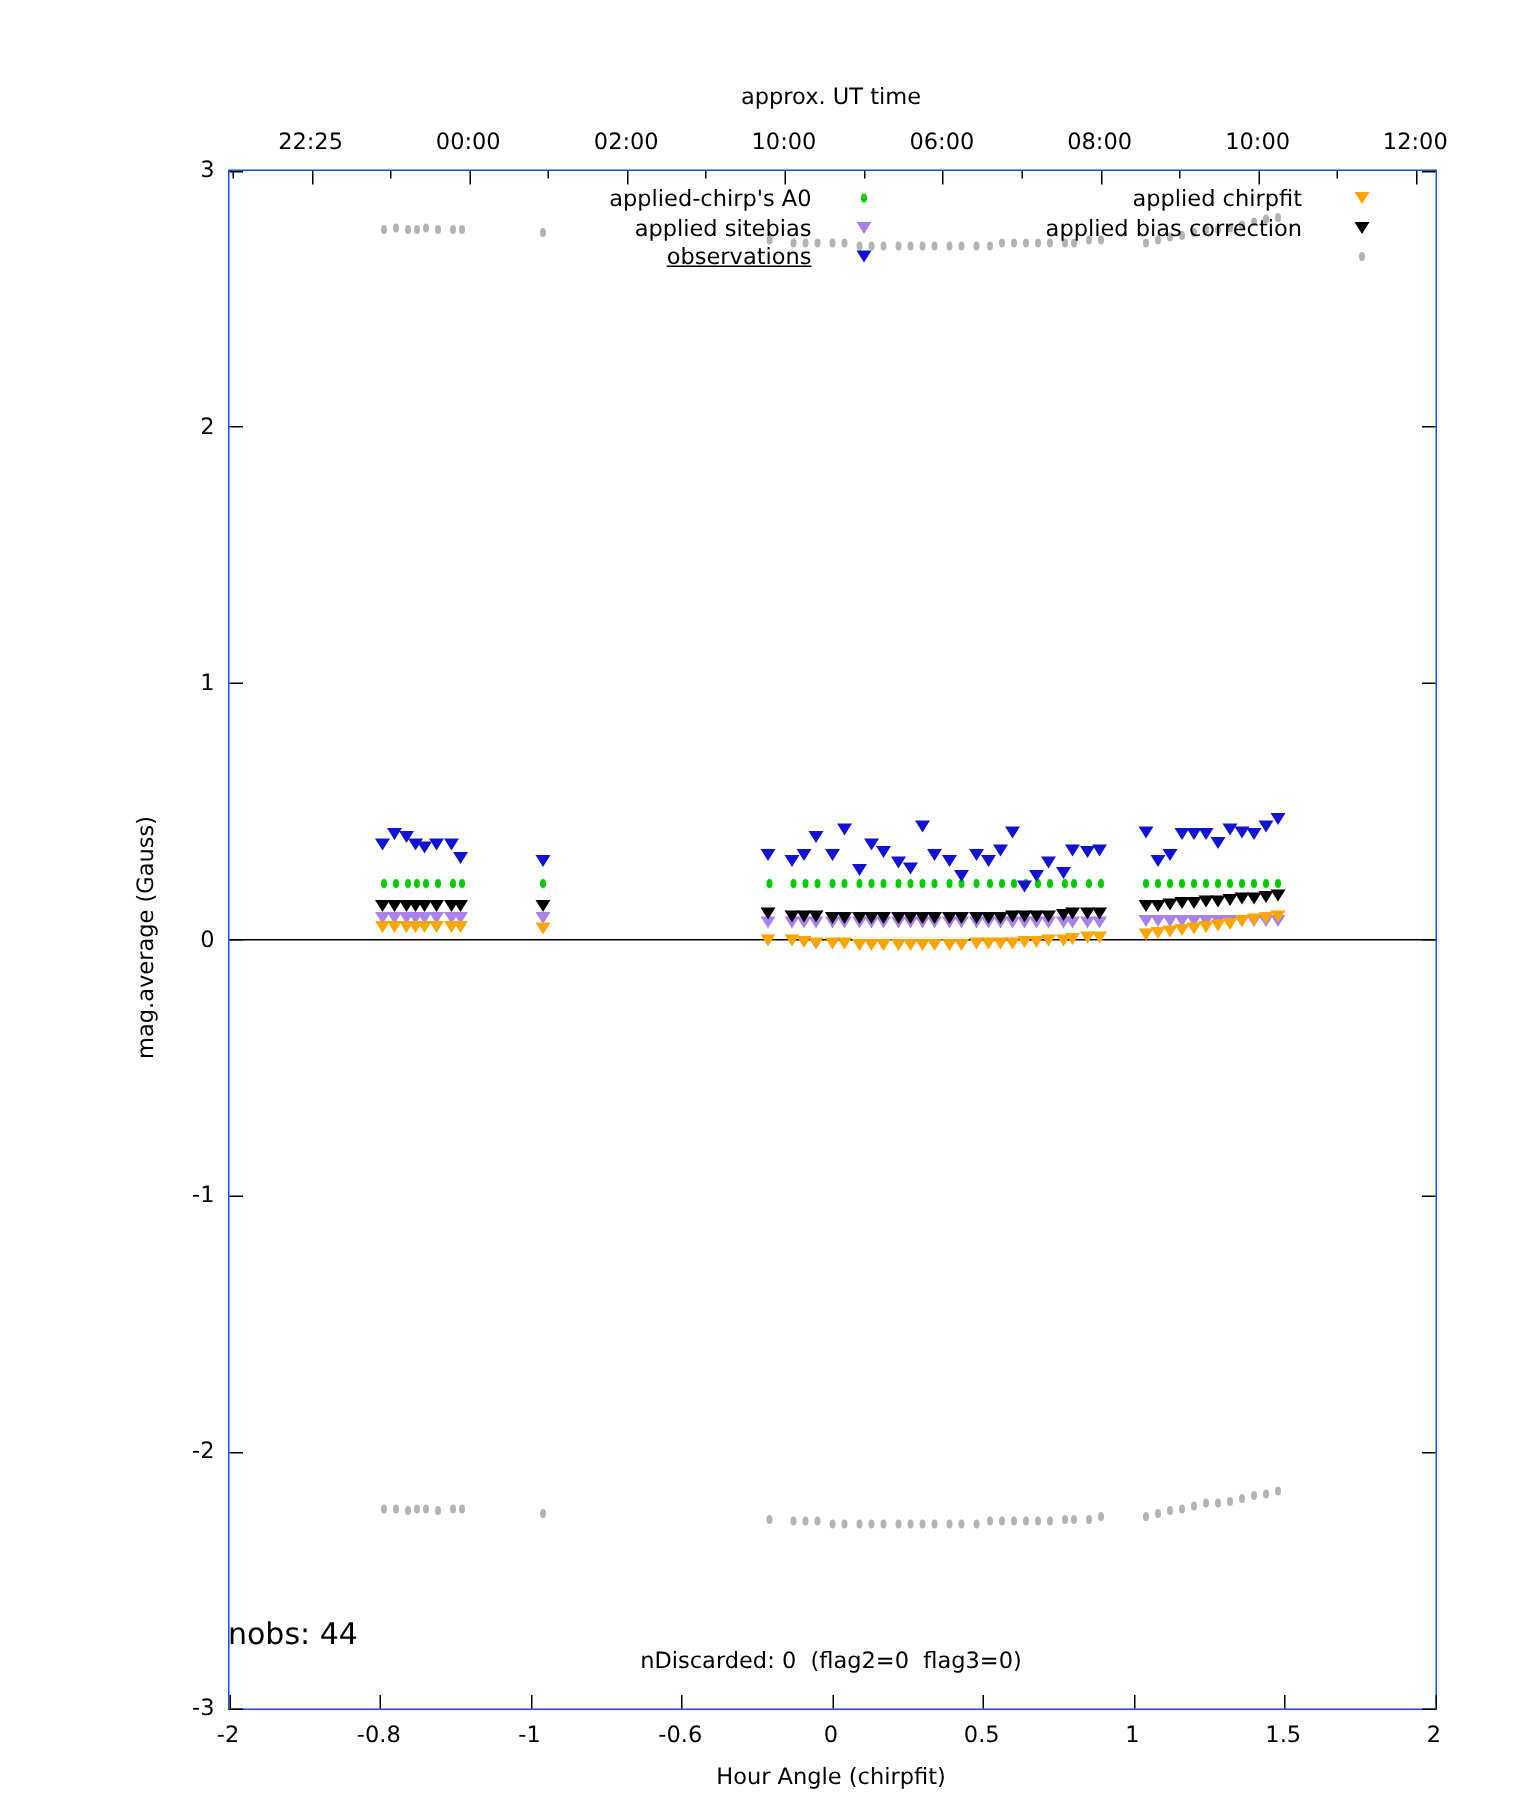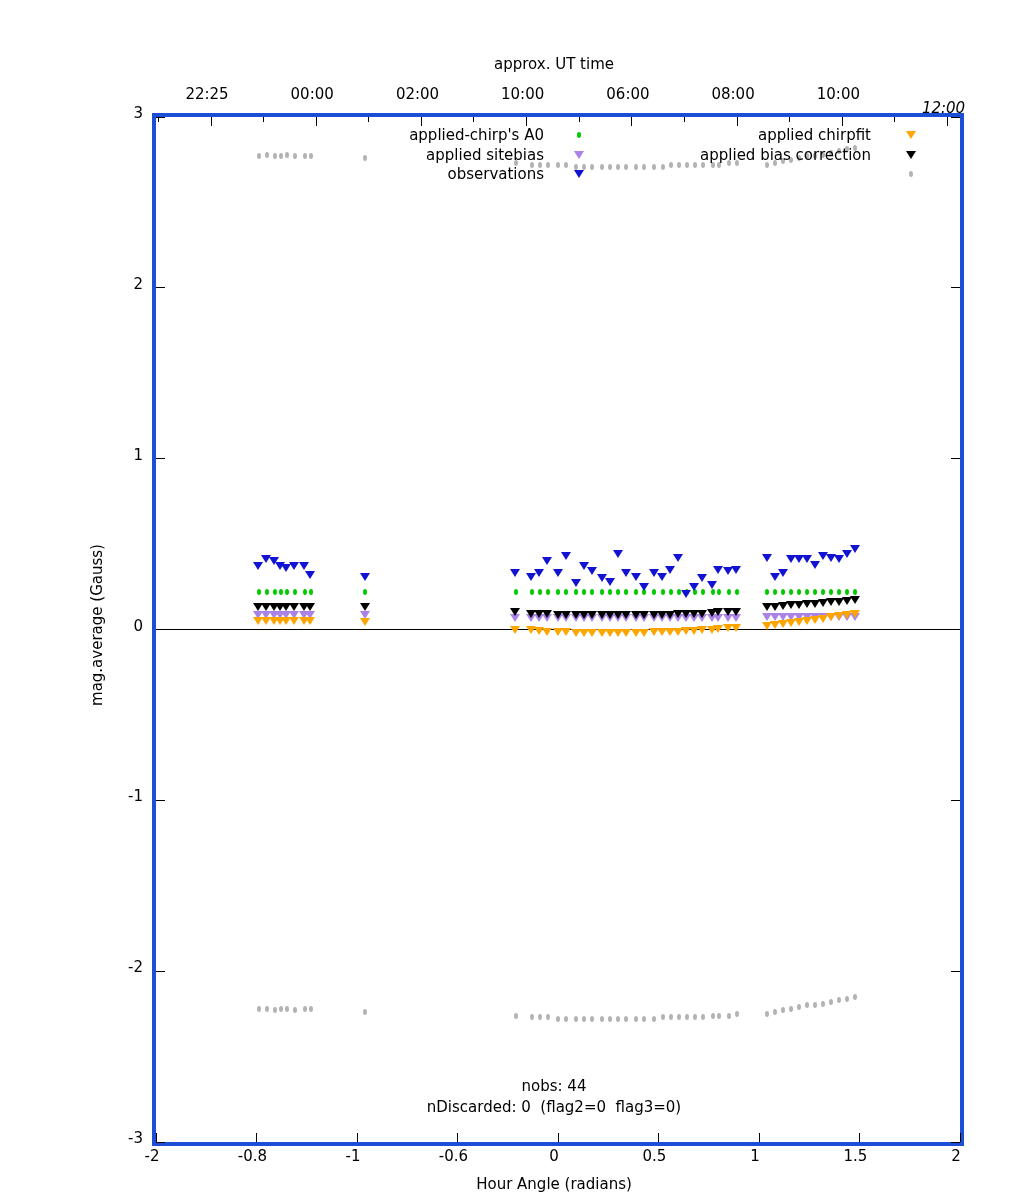--- a/index.html
+++ b/index.html
@@ -2,40 +2,40 @@
 <html><head>
 <meta charset="utf-8">
 <style>
   html,body{margin:0;padding:0;background:#fff;}
   #stage{position:relative;width:1024px;height:1200px;background:#fff;
          font-family:"DejaVu Sans",sans-serif;color:#000;overflow:hidden;}
   .title{position:absolute;left:152px;top:10px;width:804px;text-align:center;
          font-size:20px;white-space:pre;}
   .subtitle{position:absolute;left:152px;top:55px;width:804px;text-align:center;font-size:15px;}
   #plot{position:absolute;left:152px;top:113px;width:804px;height:1025px;
-        border:4px solid #1d4ed8;box-sizing:content-box;}
+        border:1px solid #1d4ed8;box-sizing:content-box;}
   .zero-line{position:absolute;left:0;width:804px;height:1px;background:#000;z-index:0;}
   .tick{position:absolute;background:#000;}
   .tick-b{bottom:0;width:1px;height:9px;}
   .tick-t{top:0;width:1px;height:9px;}
   .tick-t.minor{height:5px;}
   .tick-l{left:0;height:1px;width:9px;}
   .tick-r{right:0;height:1px;width:9px;}
   .xlab{position:absolute;width:60px;text-align:center;font-size:15px;line-height:18px;}
   .ylab{position:absolute;left:91px;width:52px;text-align:right;font-size:15px;height:20px;line-height:20px;}
   .tri{position:absolute;width:0;height:0;border-left:5.5px solid transparent;
        border-right:5.5px solid transparent;border-top:8px solid #000;}
   .dot{position:absolute;width:4px;height:6px;border-radius:50%;}
   .lg-label{position:absolute;width:320px;text-align:right;font-size:15px;line-height:20px;
             white-space:pre;z-index:10;}
   .lg-m{z-index:10;}
   .ylabel{position:absolute;left:97px;top:625px;transform:translate(-50%,-50%) rotate(-90deg);
           font-size:15px;white-space:nowrap;}
   .xlabel{position:absolute;left:152px;top:1175px;width:804px;text-align:center;font-size:15px;}
-  .nobs{position:absolute;left:152px;top:1077px;width:804px;text-align:center;font-size:15px;white-space:pre;}
+  .nobs{position:absolute;left:152px;top:1077px;width:804px;text-align:left;font-size:20px;white-space:pre;}
   .ndisc{position:absolute;left:152px;top:1098px;width:804px;text-align:center;font-size:15px;white-space:pre;}
 </style>
 </head>
 <body>
 
 <div id="stage">
   <div class="subtitle">approx. UT time</div>
   <div id="plot">
       <div class="zero-line" style="top: 512px;"></div>
       <div class="tick tick-b" style="left: -0.5px;"></div>
@@ -407,45 +407,45 @@
       <div class="dot" style="z-index: 6; background: rgb(179, 179, 179); left: 689.44px; top: 878.5px;"></div>
       <div class="dot" style="z-index: 6; background: rgb(179, 179, 179); left: 697.48px; top: 876.792px;"></div>
       <div class="lg-label" style="left: 68px; top: 8px;">applied-chirp's A0</div>
       <div class="dot lg-m" style="background: rgb(0, 204, 0); left: 421px; top: 15px;"></div>
       <div class="lg-label" style="left: 395px; top: 8px;">applied chirpfit</div>
       <div class="tri lg-m" style="border-top-color: rgb(255, 165, 0); left: 749.5px; top: 14px;"></div>
       <div class="lg-label" style="left: 68px; top: 27.5px;">applied sitebias</div>
       <div class="tri lg-m" style="border-top-color: rgb(171, 130, 232); left: 417.5px; top: 33.5px;"></div>
       <div class="lg-label" style="left: 395px; top: 27.5px;">applied bias correction</div>
       <div class="tri lg-m" style="border-top-color: rgb(0, 0, 0); left: 749.5px; top: 33.5px;"></div>
-      <div class="lg-label" style="left: 68px; top: 47px;">observations</div>
+      <div class="lg-label" style="left: 68px; top: 47px; text-decoration: underline;">observations</div>
       <div class="tri lg-m" style="border-top-color: rgb(18, 18, 210); left: 417.5px; top: 53px;"></div>
       <div class="dot lg-m" style="background: rgb(179, 179, 179); left: 753px; top: 54px;"></div>
     </div>
   <div class="ylabel">mag.average (Gauss)</div>
-  <div class="xlabel">Hour Angle (radians)</div>
+  <div class="xlabel">Hour Angle (chirpfit)</div>
   <div class="nobs">nobs: 44</div>
   <div class="ndisc">nDiscarded: 0  (flag2=0  flag3=0)</div>
 <div class="xlab" style="left: 122px; top: 1147px;">-2</div>
     <div class="xlab" style="left: 222.5px; top: 1147px;">-0.8</div>
     <div class="xlab" style="left: 323px; top: 1147px;">-1</div>
     <div class="xlab" style="left: 423.5px; top: 1147px;">-0.6</div>
     <div class="xlab" style="left: 524px; top: 1147px;">0</div>
     <div class="xlab" style="left: 624.5px; top: 1147px;">0.5</div>
     <div class="xlab" style="left: 725px; top: 1147px;">1</div>
     <div class="xlab" style="left: 825.5px; top: 1147px;">1.5</div>
     <div class="xlab" style="left: 926px; top: 1147px;">2</div>
     <div class="xlab" style="left: 177.074px; top: 85px;">22:25</div>
     <div class="xlab" style="left: 282.197px; top: 85px;">00:00</div>
     <div class="xlab" style="left: 387.521px; top: 85px;">02:00</div>
     <div class="xlab" style="left: 492.644px; top: 85px;">10:00</div>
     <div class="xlab" style="left: 597.968px; top: 85px;">06:00</div>
     <div class="xlab" style="left: 703.091px; top: 85px;">08:00</div>
     <div class="xlab" style="left: 808.415px; top: 85px;">10:00</div>
-    <div class="xlab" style="left: 913.538px; top: 99px; font-style: italic;">12:00</div>
+    <div class="xlab" style="left: 913.538px; top: 85px;">12:00</div>
     <div class="ylab" style="top: 103px;">3</div>
     <div class="ylab" style="top: 273.833px;">2</div>
     <div class="ylab" style="top: 444.667px;">1</div>
     <div class="ylab" style="top: 615.5px;">0</div>
     <div class="ylab" style="top: 786.333px;">-1</div>
     <div class="ylab" style="top: 957.167px;">-2</div>
     <div class="ylab" style="top: 1128px;">-3</div>
   </div>
 
 </body></html>

